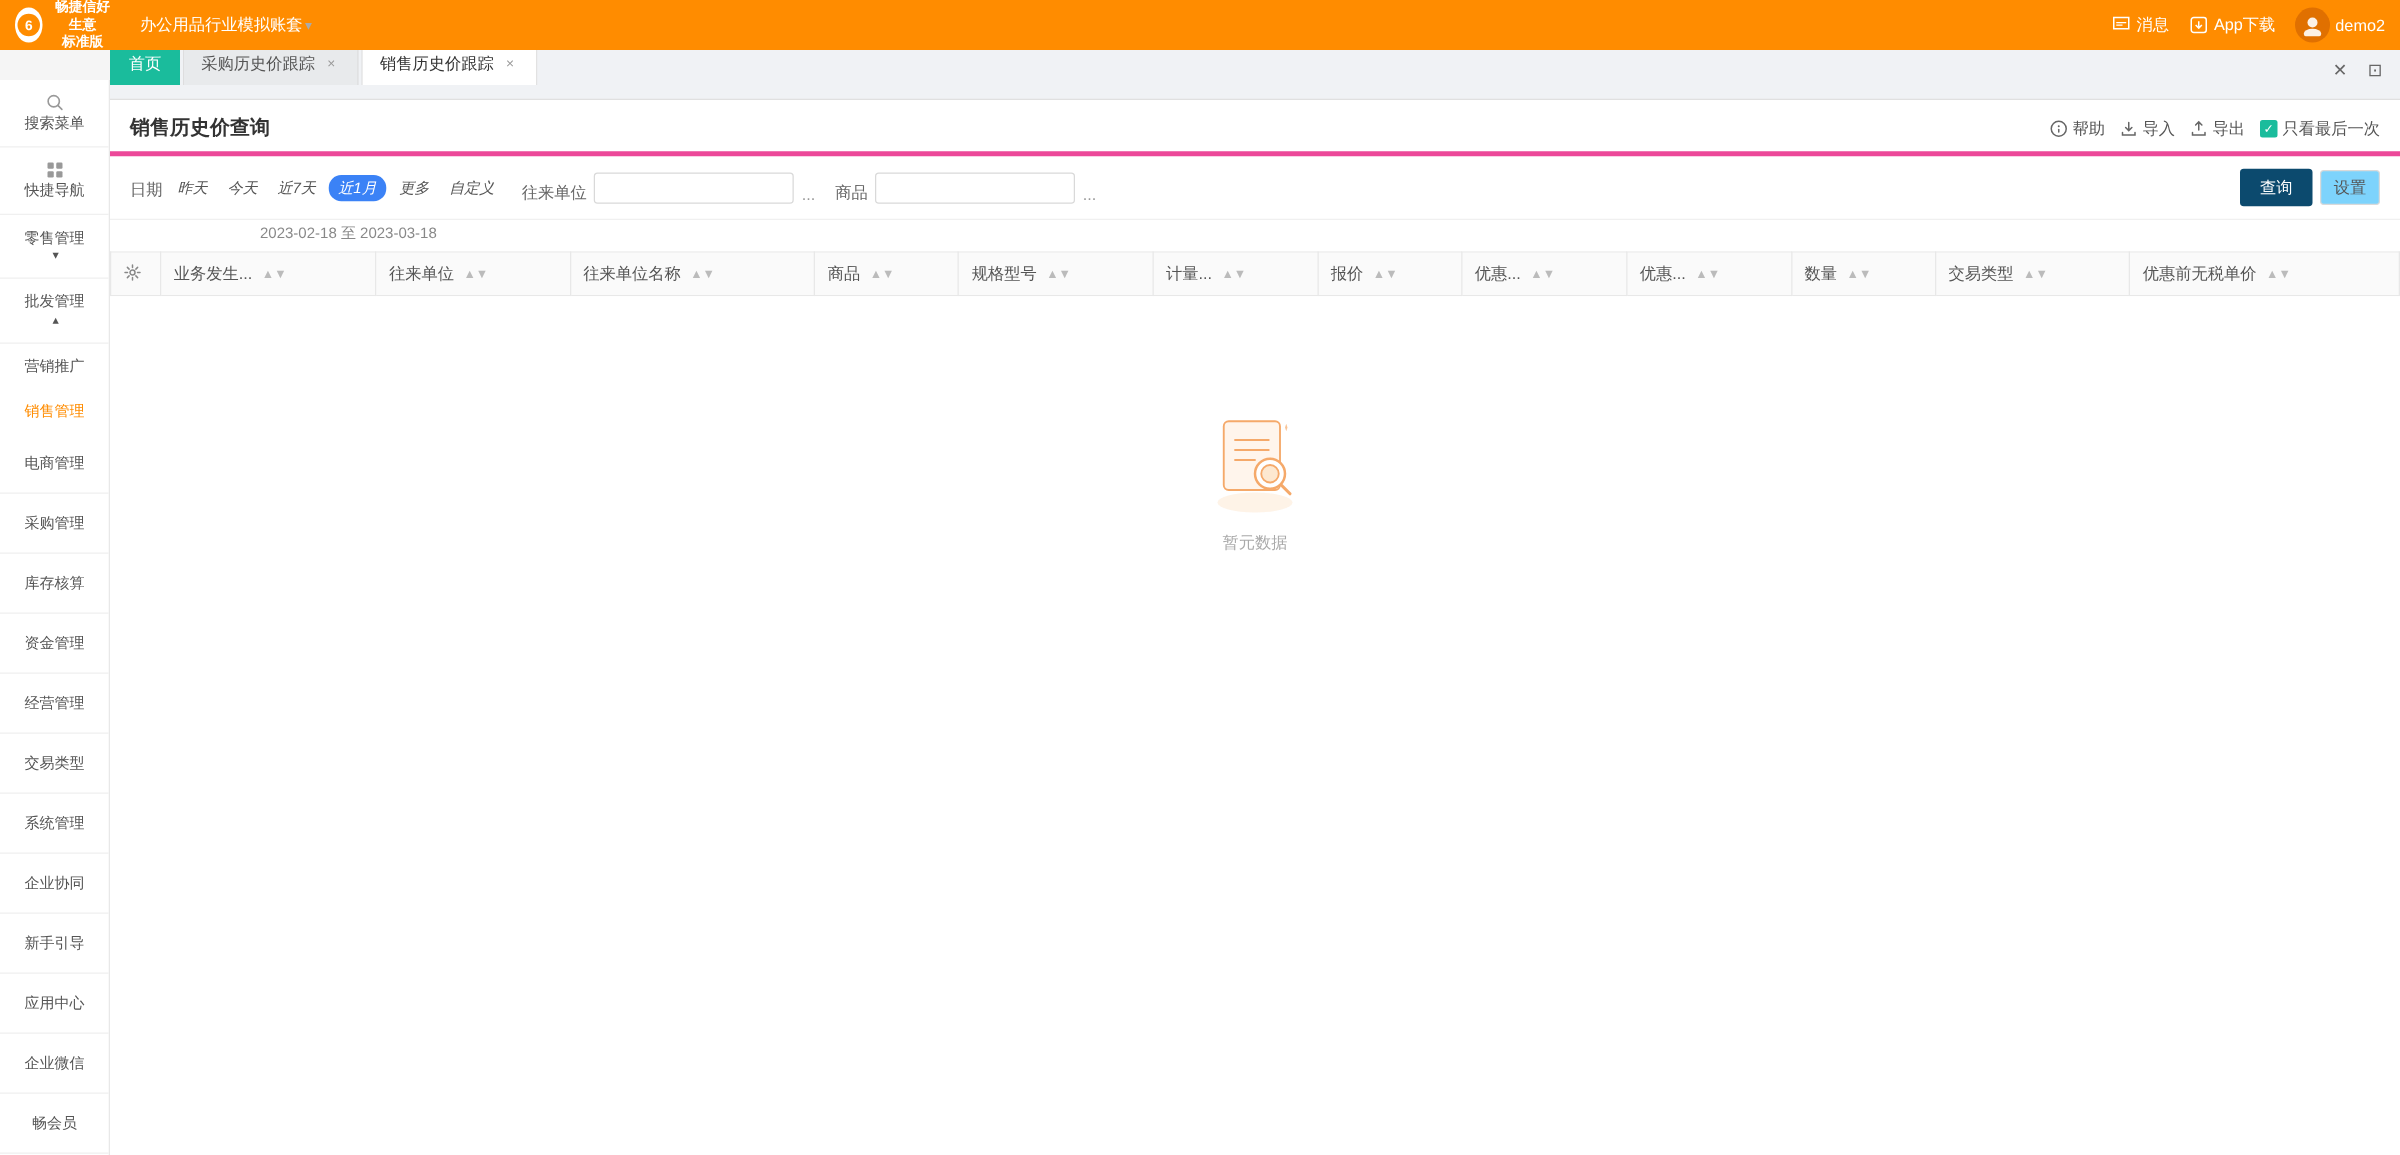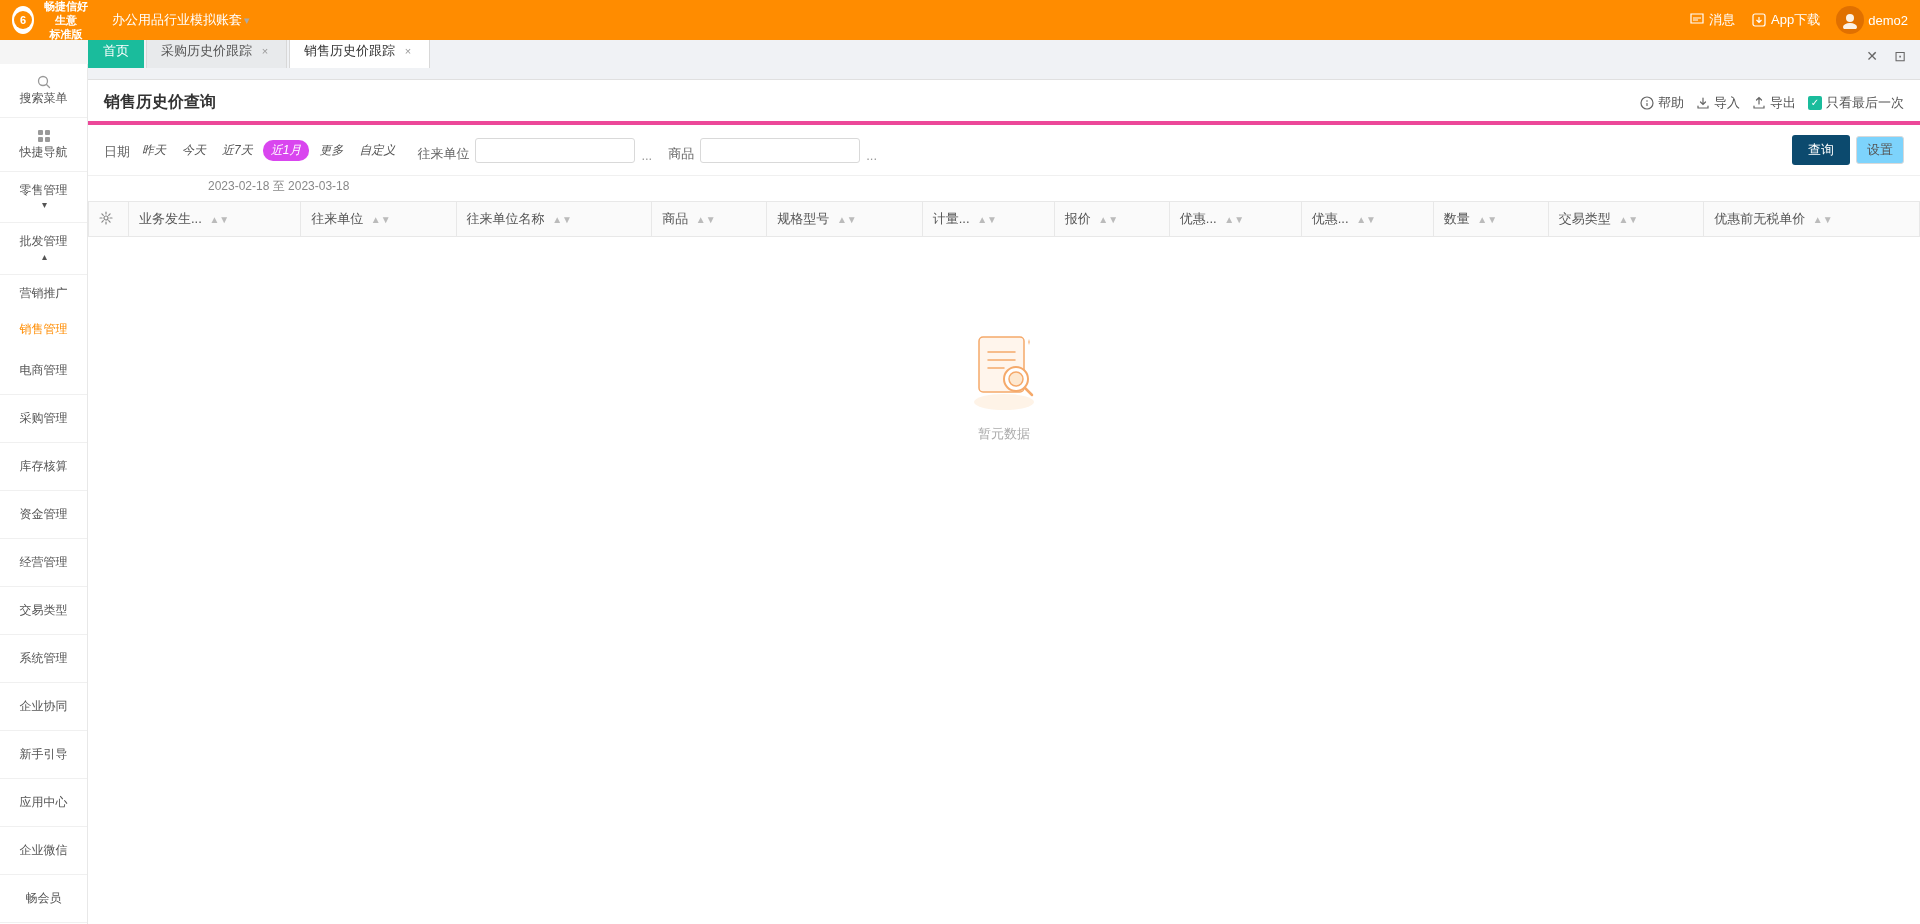--- a/index.html
+++ b/index.html
@@ -269,21 +269,21 @@
     }
     .date-btn {
       padding: 2px 6px;
       border-radius: 3px;
       font-size: 12px;
       cursor: pointer;
       color: #555;
       font-style: italic;
     }
     .date-btn.active {
-      background: #d946ef;
+      background: #3b82f6;
       color: white;
       border-radius: 10px;
       padding: 2px 8px;
     }
     .date-range-display {
       font-size: 12px;
       color: #888;
       margin-left: 4px;
     }
     .filter-input {

